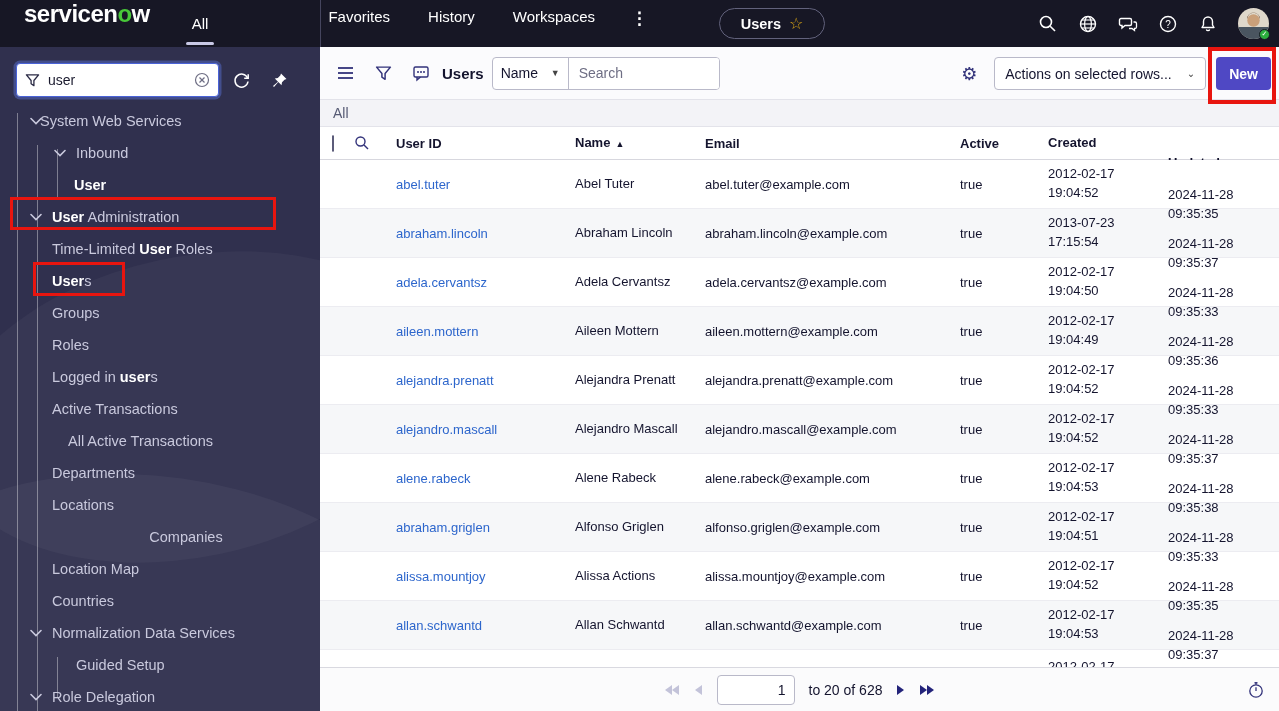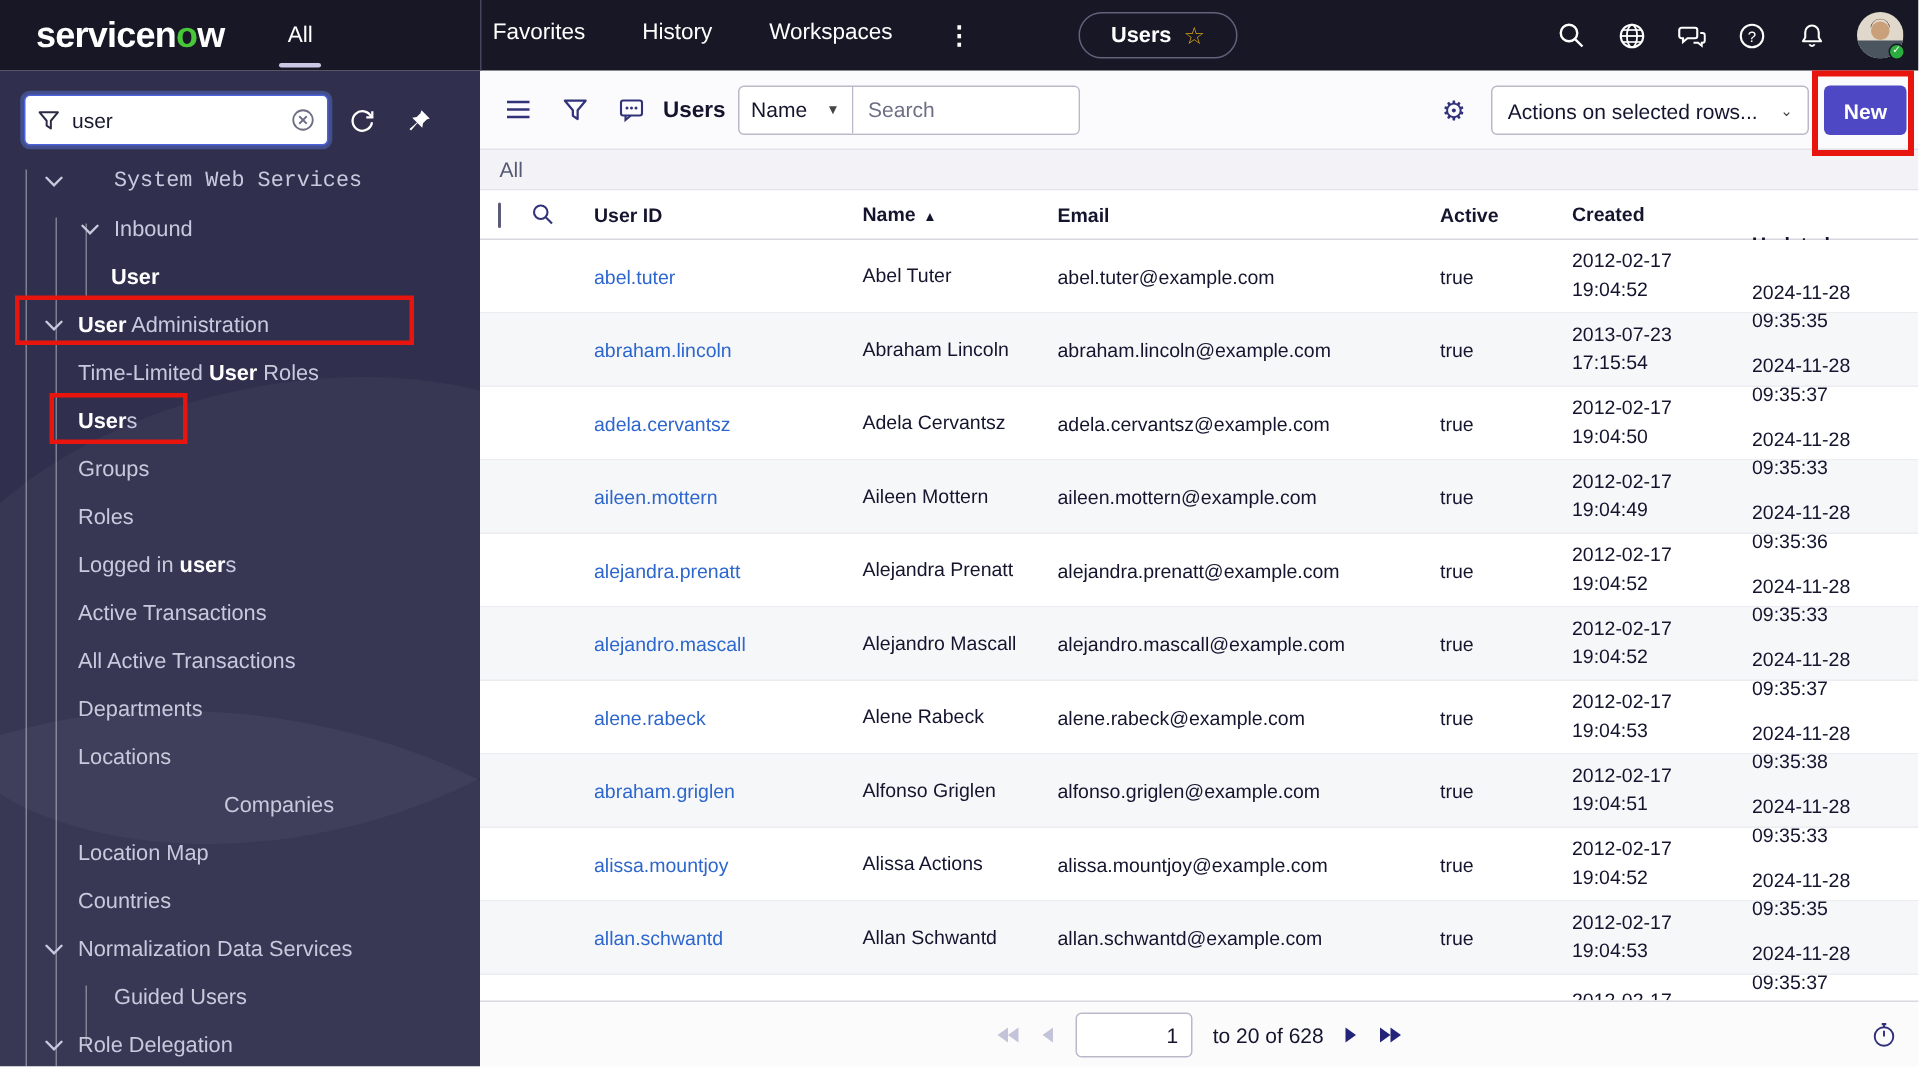--- a/index.html
+++ b/index.html
@@ -1,20 +1,20 @@
 <!DOCTYPE html>
 <html><head>
 <meta charset="utf-8">
 <style>
   * { margin:0; padding:0; box-sizing:border-box; }
   html,body { width:1279px; height:711px; overflow:hidden; }
   body { font-family:"Liberation Sans", sans-serif; position:relative; background:#fff; }
 
   
-  .topbar { position:absolute; left:0; top:0; width:1279px; height:47px; background:#171725; display:flex; align-items:center; z-index:30; }
+  .topbar { position:absolute; left:0; top:0; width:1279px; height:47px; background:#171725; display:flex; z-index:30; }
   .topbar .divider-v { position:absolute; left:320px; top:0; width:1px; height:47px; background:#45455e; }
   .logo { margin-left:24px; font-size:24px; font-weight:700; color:#fff; letter-spacing:-0.5px; }
   .logo .green-o { color:#48c739; }
   .nav-tab { position:relative; margin-left:30px; color:#fff; font-size:15px; height:47px; display:flex; align-items:center; padding:0 12px; cursor:pointer; }
   .nav-tab .underline { position:absolute; left:6px; right:6px; bottom:2px; height:3px; border-radius:2px; background:#c9c9e6; }
   .topbar-menus { display:flex; margin-left:96px; gap:14px; }
   .topbar-menu { color:#fff; font-size:15px; padding:8px 12px; cursor:pointer; }
   .kebab { color:#fff; font-size:17px; font-weight:700; padding:8px 10px; cursor:pointer; }
   .fav-pill { position:absolute; left:719px; top:8px; width:106px; height:31px; border:1px solid #62627c; border-radius:16px; display:flex; align-items:center; justify-content:center; gap:8px; color:#fff; font-size:14.5px; font-weight:700; cursor:pointer; }
   .fav-pill .star { color:#d9a514; font-size:16px; font-weight:400; }
@@ -188,21 +188,21 @@
         </svg>
     </span>
   </div>
 
   <div class="tree">
     <div class="guide" style="left:17px; top:8px; height:616px;"></div>
     <div class="guide" style="left:37px; top:40px; height:584px;"></div>
     <div class="guide" style="left:57px; top:44px; height:50px;"></div>
     <div class="guide" style="left:57px; top:552px; height:40px;"></div>
 
-  <div class="tree-item" style="padding-left: 76px; font-family: Liberation Mono, monospace;">
+  <div class="tree-item" style="padding-left: 40px;">
         <span class="chev" style="left: 30px;">
           <svg width="12" height="8" viewBox="0 0 12 8">
             <path d="M1 1.5 l5 5 5 -5" fill="none" stroke="#c9c9dd" stroke-width="1.6" stroke-linecap="round"></path>
           </svg>
         </span>
         <span style="white-space: pre;">System Web Services</span>
       </div>
       <div class="tree-item" style="padding-left: 76px;">
         <span class="chev" style="left: 54px;">
           <svg width="12" height="8" viewBox="0 0 12 8">
@@ -240,21 +240,21 @@
       </div>
       <div class="tree-item" style="padding-left: 52px;">
         <span style="white-space: pre;">Logged in </span>
         <span class="match" style="white-space: pre;">user</span>
         <span style="white-space: pre;">s</span>
       </div>
       <div class="tree-item" style="padding-left: 52px;">
         <span style="white-space: pre;">Active Transactions</span>
       </div>
       <div class="tree-item" style="padding-left: 52px;">
-        <span style="white-space: pre;">All Active Transactions</span>
+        <span style="white-space: pre; margin-left: 16px;">All Active Transactions</span>
       </div>
       <div class="tree-item" style="padding-left: 52px;">
         <span style="white-space: pre;">Departments</span>
       </div>
       <div class="tree-item" style="padding-left: 52px;">
         <span style="white-space: pre;">Locations</span>
       </div>
       <div class="tree-item" style="padding-left: 52px; justify-content: center;">
         <span style="white-space: pre;">Companies</span>
       </div>
@@ -266,21 +266,21 @@
       </div>
       <div class="tree-item" style="padding-left: 52px;">
         <span class="chev" style="left: 30px;">
           <svg width="12" height="8" viewBox="0 0 12 8">
             <path d="M1 1.5 l5 5 5 -5" fill="none" stroke="#c9c9dd" stroke-width="1.6" stroke-linecap="round"></path>
           </svg>
         </span>
         <span style="white-space: pre;">Normalization Data Services</span>
       </div>
       <div class="tree-item" style="padding-left: 76px;">
-        <span style="white-space: pre;">Guided Users</span>
+        <span style="white-space: pre;">Guided Setup</span>
       </div>
       <div class="tree-item" style="padding-left: 52px;">
         <span class="chev" style="left: 30px;">
           <svg width="12" height="8" viewBox="0 0 12 8">
             <path d="M1 1.5 l5 5 5 -5" fill="none" stroke="#c9c9dd" stroke-width="1.6" stroke-linecap="round"></path>
           </svg>
         </span>
         <span style="white-space: pre;">Role Delegation</span>
       </div>
     </div>

